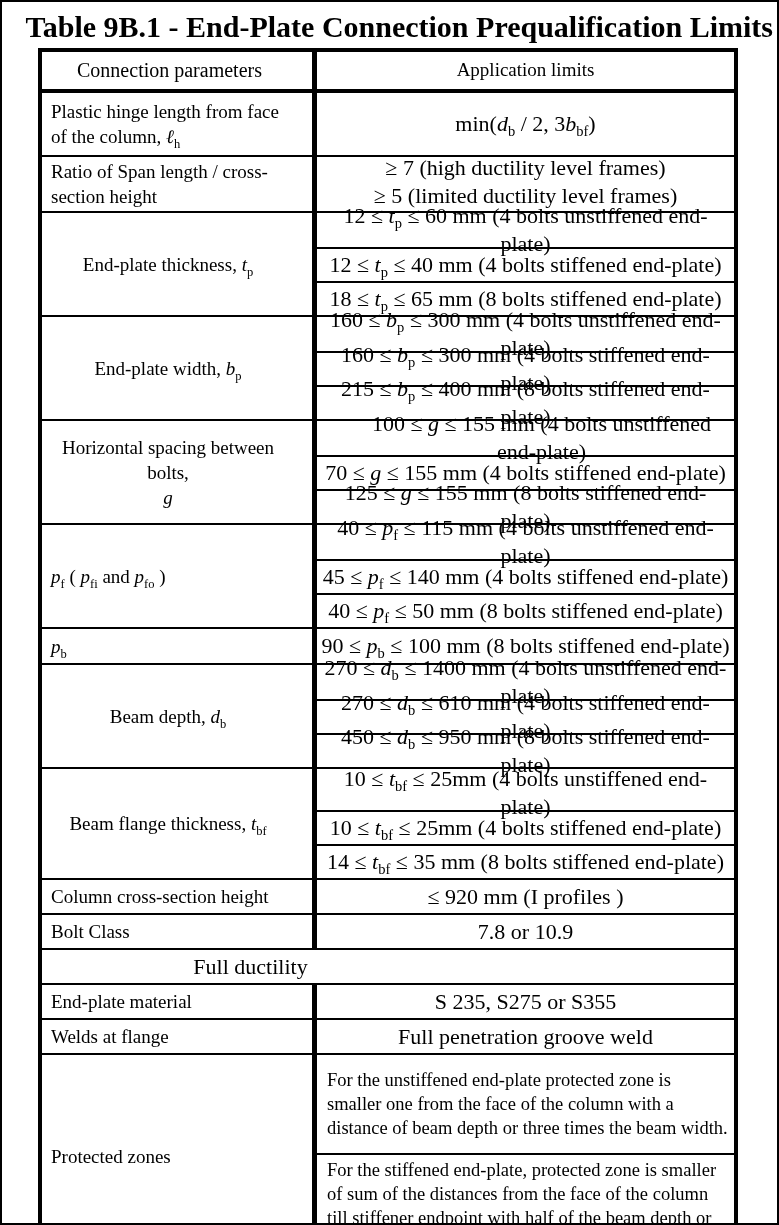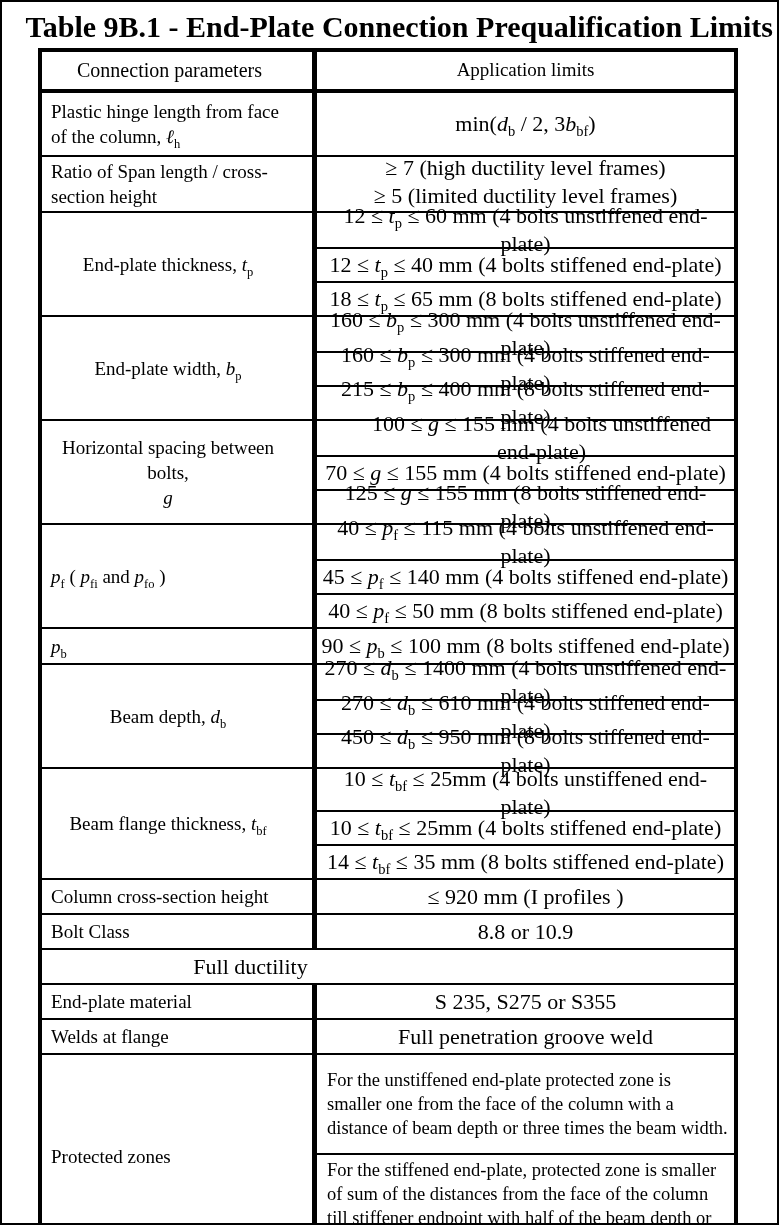--- a/index.html
+++ b/index.html
@@ -216,21 +216,21 @@
               <div>≤ 920 mm (I profiles )</div>
             </div>
           </div>
         </div>
         <div class="row">
           <div class="param-cell left">
             <div>Bolt Class</div>
           </div>
           <div class="limits-col">
             <div class="limit-cell center" style="height: 33px;">
-              <div>8.8 or 10.9</div>
+              <div>7.8 or 10.9</div>
             </div>
           </div>
         </div>
         <div class="row">
           <div class="limits-col">
             <div class="limit-cell center" style="height: 33px;">
               <div>Full ductility</div>
             </div>
           </div>
         </div>

